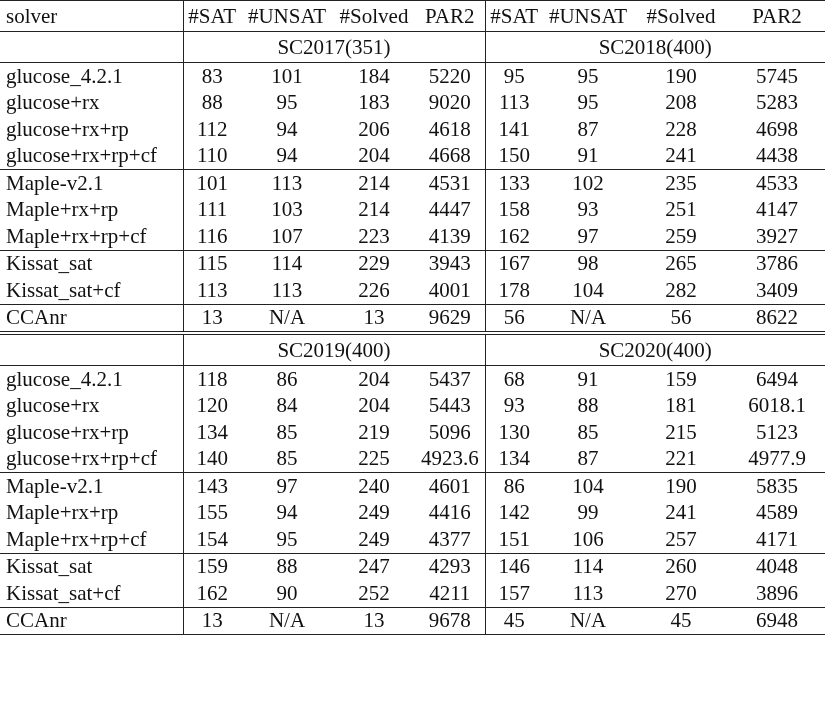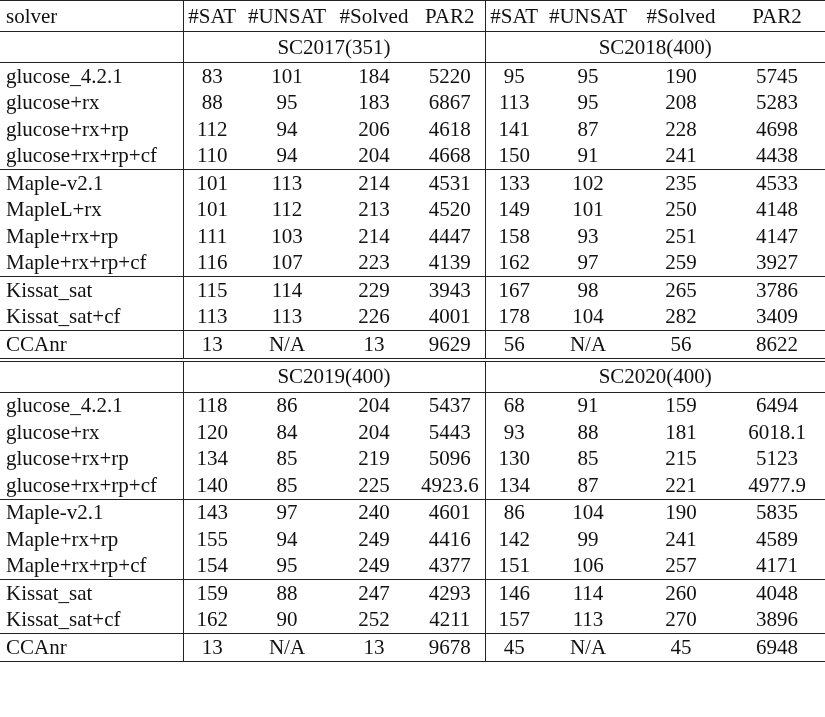--- a/index.html
+++ b/index.html
@@ -73,21 +73,21 @@
           <td class="num">95</td>
           <td class="num">95</td>
           <td class="num">190</td>
           <td class="num">5745</td>
         </tr>
         <tr class="row">
           <td class="name">glucose+rx</td>
           <td class="num">88</td>
           <td class="num">95</td>
           <td class="num">183</td>
-          <td class="num sep-right">6867</td>
+          <td class="num sep-right">9020</td>
           <td class="num">113</td>
           <td class="num">95</td>
           <td class="num">208</td>
           <td class="num">5283</td>
         </tr>
         <tr class="row">
           <td class="name">glucose+rx+rp</td>
           <td class="num">112</td>
           <td class="num">94</td>
           <td class="num">206</td>
@@ -113,31 +113,20 @@
           <td class="num">101</td>
           <td class="num">113</td>
           <td class="num">214</td>
           <td class="num sep-right">4531</td>
           <td class="num">133</td>
           <td class="num">102</td>
           <td class="num">235</td>
           <td class="num">4533</td>
         </tr>
         <tr class="row">
-          <td class="name">MapleL+rx</td>
-          <td class="num">101</td>
-          <td class="num">112</td>
-          <td class="num">213</td>
-          <td class="num sep-right">4520</td>
-          <td class="num">149</td>
-          <td class="num">101</td>
-          <td class="num">250</td>
-          <td class="num">4148</td>
-        </tr>
-        <tr class="row">
           <td class="name">Maple+rx+rp</td>
           <td class="num">111</td>
           <td class="num">103</td>
           <td class="num">214</td>
           <td class="num sep-right">4447</td>
           <td class="num">158</td>
           <td class="num">93</td>
           <td class="num">251</td>
           <td class="num">4147</td>
         </tr>

